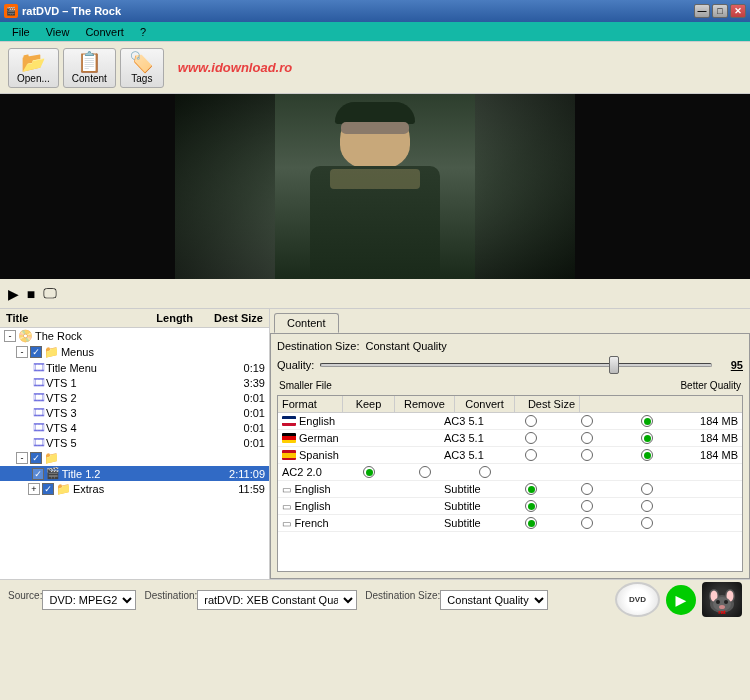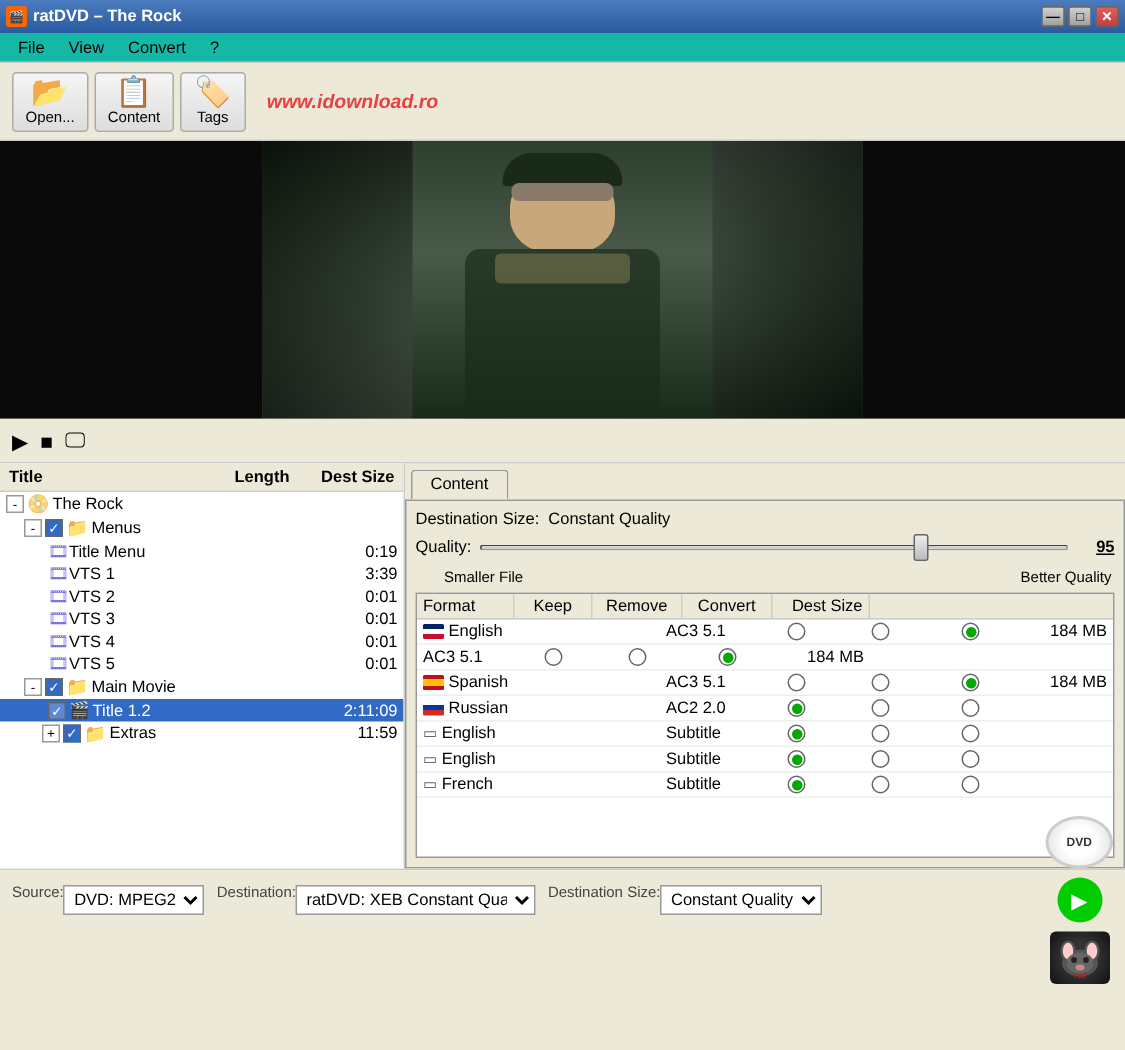--- a/index.html
+++ b/index.html
@@ -55,21 +55,21 @@
     .film-icon { color: #5a7ab5; font-size: 11px; margin-right: 2px; }
 
     
     .content-panel { flex: 1; background: #ece9d8; overflow: hidden; display: flex; flex-direction: column; }
     .tab-bar { display: flex; padding: 4px 4px 0; }
     .tab { background: linear-gradient(to bottom, #f5f5f5, #ddd); border: 1px solid #999; border-bottom: none; padding: 3px 12px; font-size: 11px; cursor: pointer; border-radius: 3px 3px 0 0; }
     .tab.active { background: #ece9d8; border-bottom: 1px solid #ece9d8; z-index: 1; }
     .tab-content { flex: 1; border: 1px solid #999; background: #ece9d8; padding: 6px; overflow: hidden; display: flex; flex-direction: column; }
     .dest-size-row { display: flex; align-items: center; gap: 6px; margin-bottom: 4px; font-size: 11px; }
     .quality-row { display: flex; align-items: center; gap: 6px; margin-bottom: 6px; font-size: 11px; }
-    .quality-labels-row { display: flex; justify-content: space-between; font-size: 10px; margin-bottom: 4px; padding: 0 2px; margin-left: 17px; }
+    .quality-labels-row { display: flex; justify-content: space-between; font-size: 10px; margin-bottom: 4px; padding: 0 2px; }
 
     
     .content-table { flex: 1; overflow-y: auto; border: 1px solid #999; background: white; }
     .ct-header { display: flex; background: #ece9d8; border-bottom: 1px solid #ccc; position: sticky; top: 0; }
     .ct-col { padding: 2px 4px; font-size: 11px; border-right: 1px solid #ccc; }
     .ct-col-desc { flex: 1; }
     .ct-col-format { width: 65px; }
     .ct-col-keep { width: 52px; text-align: center; }
     .ct-col-remove { width: 60px; text-align: center; }
     .ct-col-convert { width: 60px; text-align: center; }
@@ -95,21 +95,21 @@
 
     
     .content-table { scrollbar-width: thin; }
 
     
     .status-bar { background: #ece9d8; height: 40px; display: flex; align-items: center; padding: 4px 8px; gap: 8px; border-top: 1px solid #ccc; }
     .status-section { display: flex; flex-direction: row; }
     .status-label { font-size: 10px; color: #444; }
     .status-dropdown { height: 20px; font-size: 11px; background: #ffffff; border: 1px solid #999; padding: 0 2px; }
     .status-spacer { flex: 1; }
-    .logo-area { display: flex; align-items: center; gap: 6px; margin-left: auto; flex-direction: column; }
+    .logo-area { display: flex; align-items: center; gap: 6px; margin-left: auto; }
     .dvd-logo { width: 45px; height: 35px; border-radius: 50%; border: 2px solid #ccc; background: radial-gradient(circle, #fff 40%, #ddd 100%); display: flex; align-items: center; justify-content: center; font-size: 8px; font-weight: bold; color: #333; }
     .play-logo { width: 30px; height: 30px; background: #00cc00; border-radius: 50%; display: flex; align-items: center; justify-content: center; font-size: 14px; color: white; }
     .rat-logo { width: 40px; height: 35px; background: radial-gradient(circle, #333 40%, #111 100%); border-radius: 4px; display: flex; align-items: center; justify-content: center; font-size: 8px; font-weight: bold; color: white; }
 
     .vts-icon { color: #6666dd; font-size: 11px; }
   </style>
 </head>
 <body>
 
 <div class="title-bar">
@@ -234,21 +234,20 @@
       <span class="vts-icon">🎞</span>
       <span class="tree-label">VTS 5</span>
       <span class="tree-length">0:01</span>
     </div>
 
     <div class="tree-item">
       <span style="display:inline-block;width:16px;"></span>
       <span class="expander">-</span>
       <span class="checkbox checked">✓</span>
       <span class="folder-icon">📁</span>
-      <span class="tree-label">Main Movie</span>
     </div>
 
     <div class="tree-item selected">
       <span style="display:inline-block;width:32px;"></span>
       <span class="checkbox checked" style="background:#5a8ad5;">✓</span>
       <span class="film-icon">🎬</span>
       <span class="tree-label">Title 1.2</span>
       <span class="tree-length">2:11:09</span>
     </div>
 
@@ -312,20 +311,24 @@
           <div class="ct-cell ct-cell-remove">
               <div class="radio-btn empty"></div>
             </div>
           <div class="ct-cell ct-cell-convert">
               <div class="radio-btn filled"></div>
             </div>
           <div class="ct-cell ct-cell-dest">184 MB</div>
         </div>
 
         <div class="ct-row">
+          <div class="ct-cell ct-cell-desc">
+            <span class="lang-icon lang-de"></span>
+            <span>German</span>
+          </div>
           <div class="ct-cell ct-cell-format">AC3 5.1</div>
           <div class="ct-cell ct-cell-keep">
               <div class="radio-btn empty"></div>
             </div>
           <div class="ct-cell ct-cell-remove">
               <div class="radio-btn empty"></div>
             </div>
           <div class="ct-cell ct-cell-convert">
               <div class="radio-btn filled"></div>
             </div>
@@ -344,24 +347,20 @@
           <div class="ct-cell ct-cell-remove">
               <div class="radio-btn empty"></div>
             </div>
           <div class="ct-cell ct-cell-convert">
               <div class="radio-btn filled"></div>
             </div>
           <div class="ct-cell ct-cell-dest">184 MB</div>
         </div>
 
         <div class="ct-row">
-          <div class="ct-cell ct-cell-desc">
-            <span class="lang-icon lang-ru"></span>
-            <span>Russian</span>
-          </div>
           <div class="ct-cell ct-cell-format">AC2 2.0</div>
           <div class="ct-cell ct-cell-keep">
               <div class="radio-btn filled"></div>
             </div>
           <div class="ct-cell ct-cell-remove">
               <div class="radio-btn empty"></div>
             </div>
           <div class="ct-cell ct-cell-convert">
               <div class="radio-btn empty"></div>
             </div>

